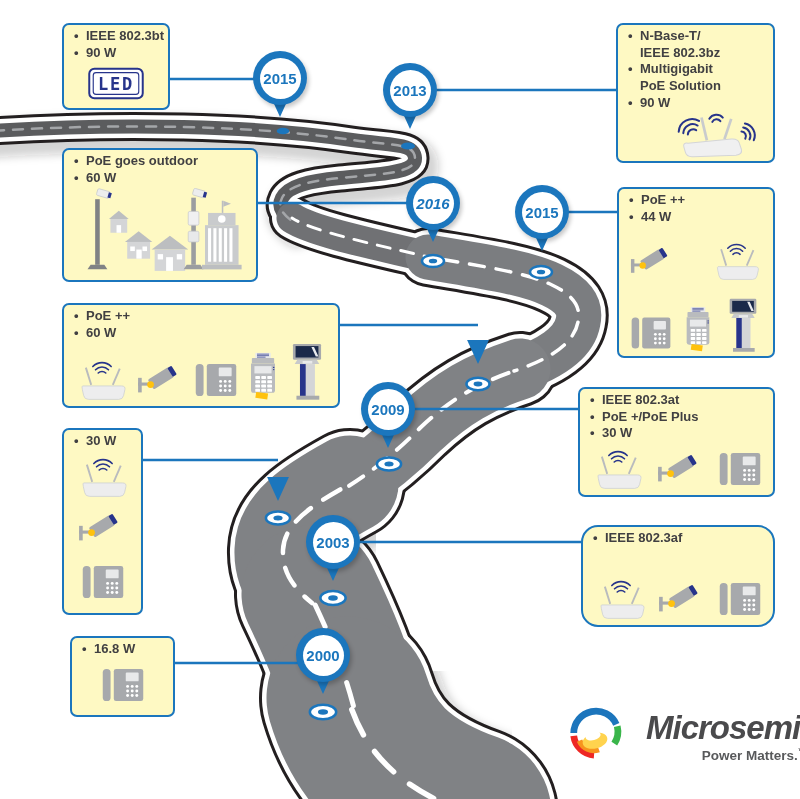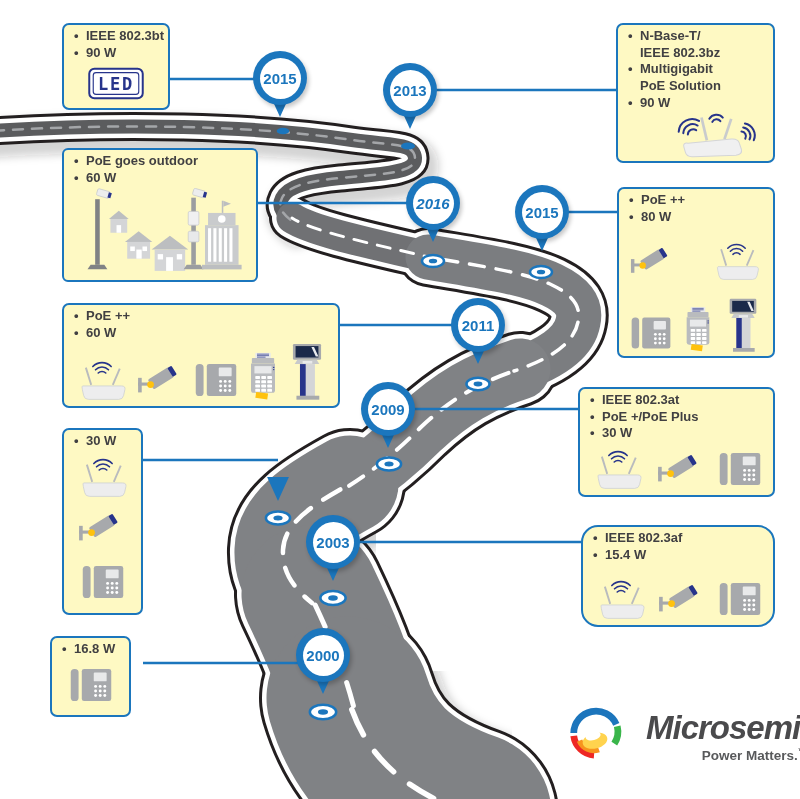--- a/index.html
+++ b/index.html
@@ -316,35 +316,35 @@
           <div class="line b">Multigigabit</div>
           <div class="line">PoE Solution</div>
           <div class="line b">90 W</div>
         </div>
         <div class="icons">
           <svg width="96" height="50" class="icon icon-wifi-router">
             <use href="#sym-wifi-router" xlink:href="#sym-wifi-router"></use>
           </svg>
         </div>
       </div>
-      <div class="callout lay-center" style="left: 62px; top: 148px; width: 196px; height: 134px; border-radius: 6px;">
+      <div class="callout lay-center" style="left: 62px; top: 148px; width: 196px; height: 134px;">
         <div class="lines">
           <div class="line b">PoE goes outdoor</div>
           <div class="line b">60 W</div>
         </div>
         <div class="icons">
           <svg width="172" height="90" class="icon icon-outdoor-scene">
             <use href="#sym-outdoor-scene" xlink:href="#sym-outdoor-scene"></use>
           </svg>
         </div>
       </div>
       <div class="callout lay-grid" style="left: 617px; top: 187px; width: 158px; height: 171px;">
         <div class="lines">
           <div class="line b">PoE ++</div>
-          <div class="line b">80 W</div>
+          <div class="line b">44 W</div>
         </div>
         <div class="icons">
           <svg width="49" height="36" class="icon icon-cctv-camera">
             <use href="#sym-cctv-camera" xlink:href="#sym-cctv-camera"></use>
           </svg>
           <svg width="53" height="40" class="icon icon-wifi-ap">
             <use href="#sym-wifi-ap" xlink:href="#sym-wifi-ap"></use>
           </svg>
           <svg width="44" height="40" class="icon icon-desk-phone">
             <use href="#sym-desk-phone" xlink:href="#sym-desk-phone"></use>
@@ -410,35 +410,34 @@
             <use href="#sym-cctv-camera" xlink:href="#sym-cctv-camera"></use>
           </svg>
           <svg width="46" height="42" class="icon icon-desk-phone">
             <use href="#sym-desk-phone" xlink:href="#sym-desk-phone"></use>
           </svg>
         </div>
       </div>
       <div class="callout lay-row" style="left: 581px; top: 525px; width: 194px; height: 102px; border-radius: 17px;">
         <div class="lines">
           <div class="line b">IEEE 802.3af</div>
-          <div class="line b">15.4 W</div>
         </div>
         <div class="icons">
           <svg width="56" height="42" class="icon icon-wifi-ap">
             <use href="#sym-wifi-ap" xlink:href="#sym-wifi-ap"></use>
           </svg>
           <svg width="52" height="38" class="icon icon-cctv-camera">
             <use href="#sym-cctv-camera" xlink:href="#sym-cctv-camera"></use>
           </svg>
           <svg width="46" height="42" class="icon icon-desk-phone">
             <use href="#sym-desk-phone" xlink:href="#sym-desk-phone"></use>
           </svg>
         </div>
       </div>
-      <div class="callout lay-center" style="left: 50px; top: 636px; width: 81px; height: 81px;">
+      <div class="callout lay-center" style="left: 70px; top: 636px; width: 105px; height: 81px;">
         <div class="lines">
           <div class="line b">16.8 W</div>
         </div>
         <div class="icons">
           <svg width="46" height="42" class="icon icon-desk-phone">
             <use href="#sym-desk-phone" xlink:href="#sym-desk-phone"></use>
           </svg>
         </div>
       </div>
     </div>
@@ -470,25 +469,20 @@
       <div class="pin" style="left: 515px; top: 185px;">
         <div class="pin-tail"></div>
         <div class="pin-circle">
           <div class="pin-inner">
             <span class="pin-year">2015</span>
           </div>
         </div>
       </div>
       <div class="pin" style="left: 451px; top: 298px;">
         <div class="pin-tail"></div>
-        <div class="pin-circle">
-          <div class="pin-inner">
-            <span class="pin-year">2011</span>
-          </div>
-        </div>
       </div>
       <div class="pin" style="left: 361px; top: 382px;">
         <div class="pin-tail"></div>
         <div class="pin-circle">
           <div class="pin-inner">
             <span class="pin-year">2009</span>
           </div>
         </div>
       </div>
       <div class="pin" style="left: 251px; top: 435px;">

